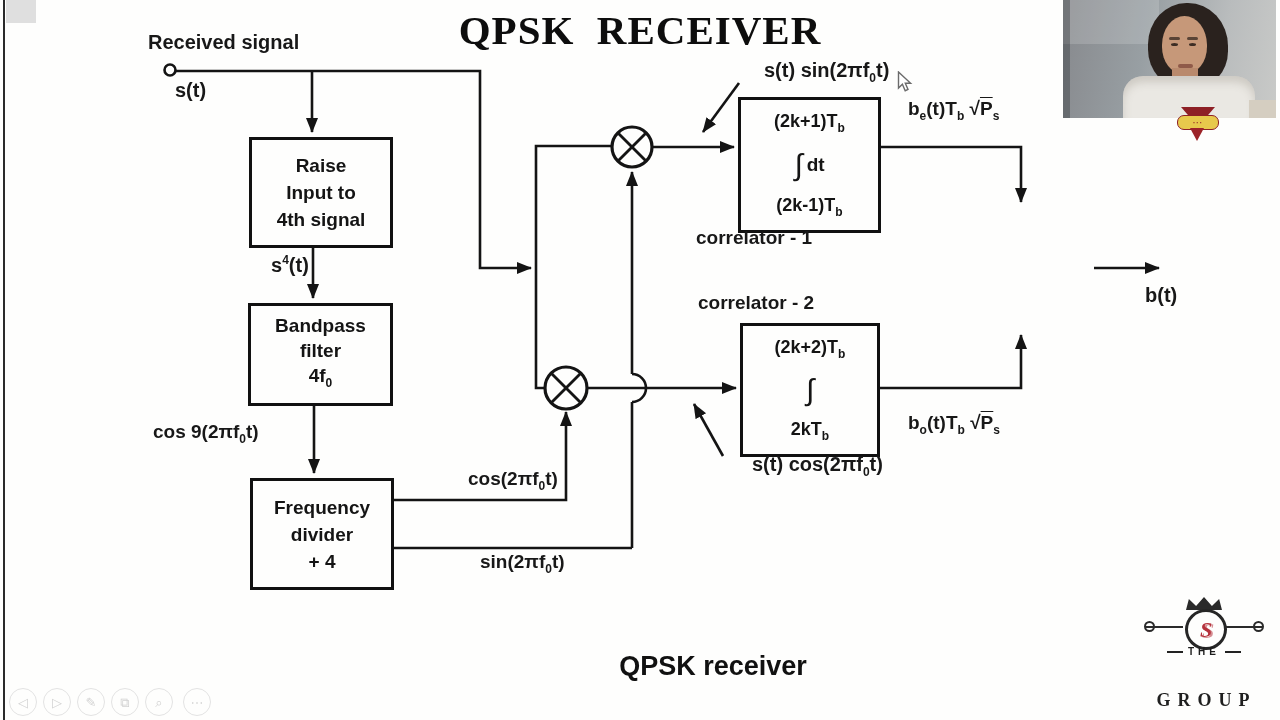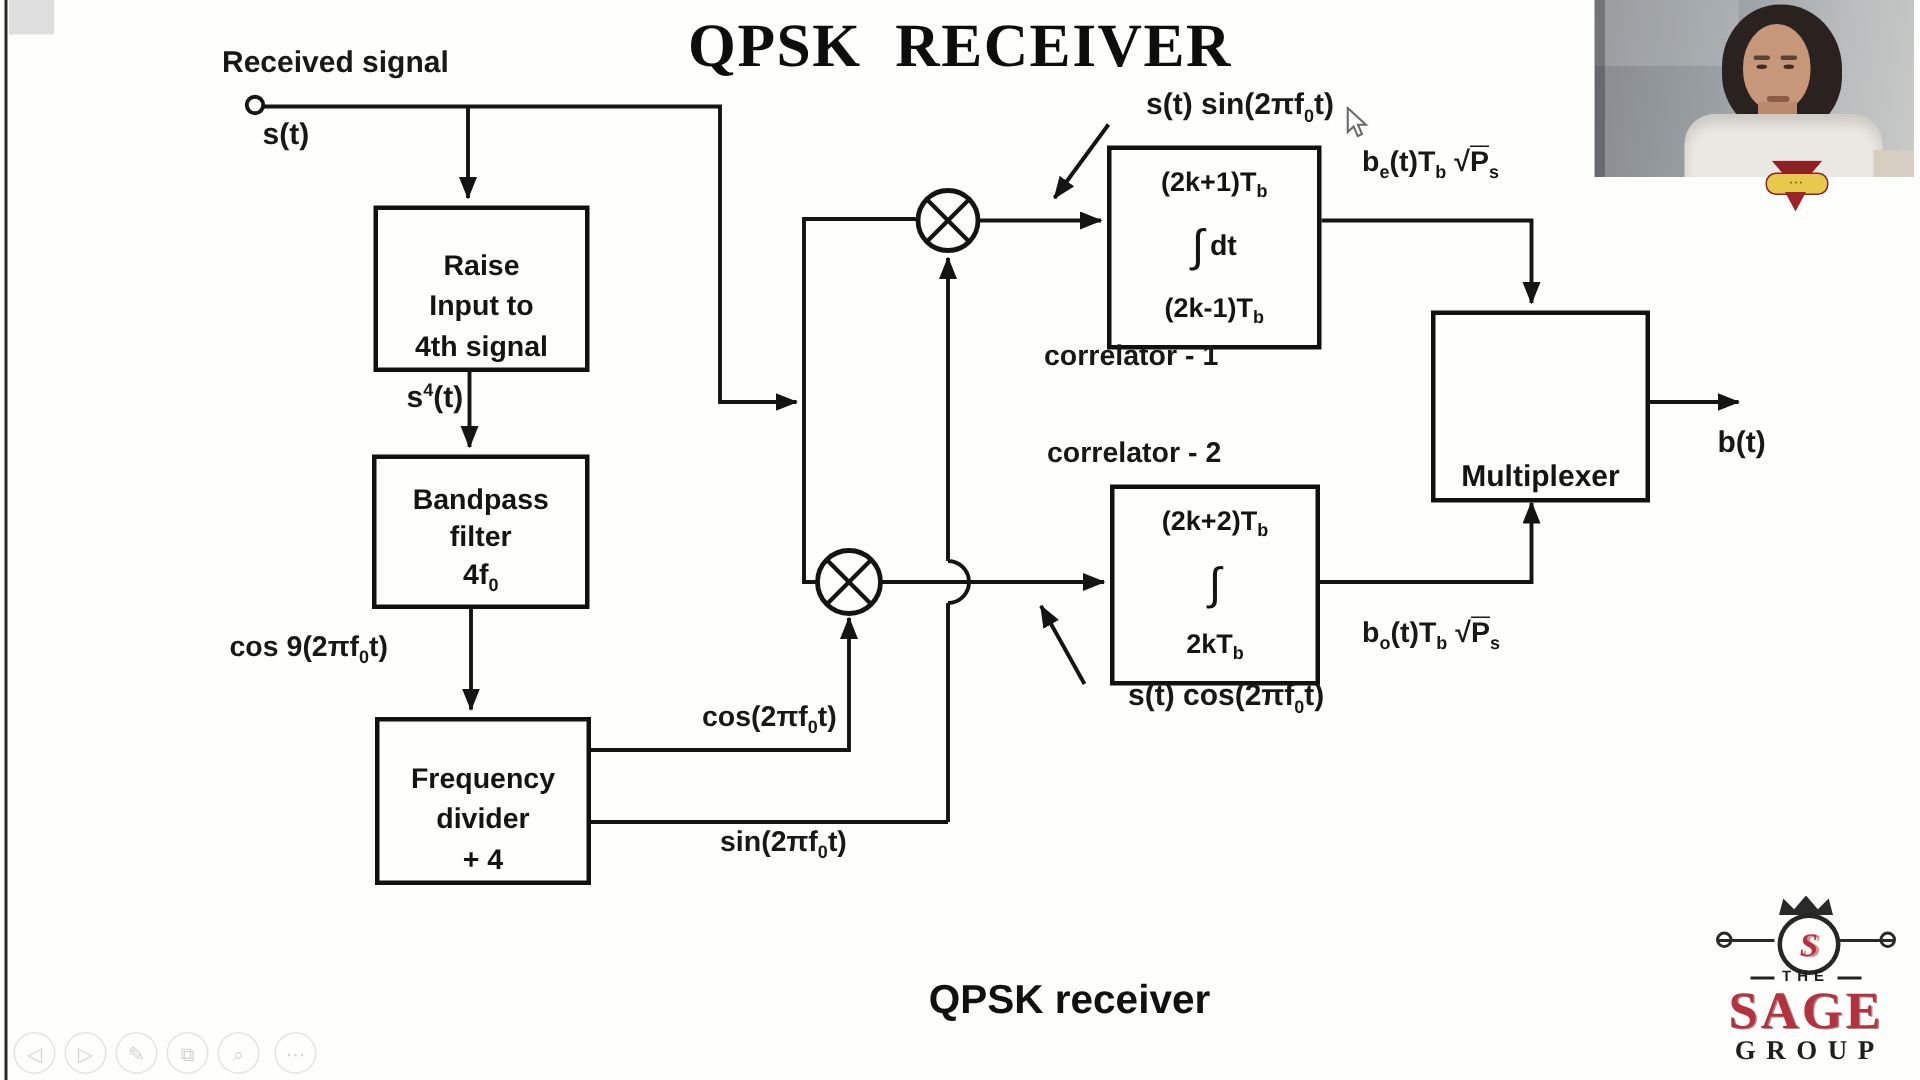--- a/index.html
+++ b/index.html
@@ -8,21 +8,21 @@
   #stage{position:relative;width:1280px;height:720px;background:#fefefd;}
 
   
   .lbl{position:absolute;font-weight:700;font-size:19px;color:#181818;white-space:nowrap;margin-left:24px;}
   sub{font-size:12px;} sup{font-size:12px;}
   .overbar{text-decoration:overline;}
   .root{font-weight:700;}
 
   
   .box{position:absolute;border:3.5px solid #111;background:#fefefd;display:flex;flex-direction:column;
-    align-items:center;justify-content:flex-end;text-align:center;font-weight:700;font-size:19px;line-height:27px;}
+    align-items:center;justify-content:center;text-align:center;font-weight:700;font-size:19px;line-height:27px;}
   .ibox{line-height:normal;justify-content:space-around;padding:4px 0;}
   .int{font-size:30px;font-weight:400;line-height:30px;}
   .int-row{font-size:19px;display:flex;align-items:center;gap:4px;}
 
   .title{position:absolute;left:380px;top:6px;width:520px;text-align:center;
     font-family:"Liberation Serif",serif;font-weight:700;font-size:41px;letter-spacing:1px;white-space:pre;color:#0d0d0d;}
   .caption{position:absolute;left:588px;top:651px;width:250px;text-align:center;
     font-weight:700;font-size:27px;color:#111;}
 
   
@@ -181,23 +181,20 @@
       <span>(2k+2)T</span><sub>b</sub>
     </div>
     <div class="int-row">
       <span class="int">∫</span>
     </div>
     <div style="font-size:18px">
       <span>2kT</span><sub>b</sub>
     </div>
   </div>
 
-  <div class="box" style="left:954px;top:207px;width:140px;height:122px;font-size:20px">
-    <div>Multiplexer</div>
-  </div>
 
   <div class="lbl" style="left:124px;top:31px;font-size:20px">Received signal</div>
   <div class="lbl" style="left:151px;top:79px;font-size:20px">s(t)</div>
 
   <div class="lbl" style="left:247px;top:253px;font-size:20px">
     <span>s</span><sup>4</sup><span>(t)</span>
   </div>
 
   <div class="lbl" style="left:129px;top:421px">
     <span>cos 9(2πf</span><sub>0</sub><span>t)</span>
@@ -262,21 +259,20 @@
     </div>
     <div class="curl l"></div>
     <div class="flourish l"></div>
     <div class="flourish r"></div>
     <div class="curl r"></div>
     <div class="the-row">
       <div class="the-dash"></div>
       <div class="the-text">THE</div>
       <div class="the-dash"></div>
     </div>
-    <div class="sage">SAGE</div>
     <div class="group">GROUP</div>
   </div>
 
   <div class="controls">
     <div class="ctl" style="left:9px">◁</div>
     <div class="ctl" style="left:43px">▷</div>
     <div class="ctl" style="left:77px">✎</div>
     <div class="ctl" style="left:111px">⧉</div>
     <div class="ctl" style="left:145px">⌕</div>
     <div class="ctl" style="left:183px">⋯</div>

